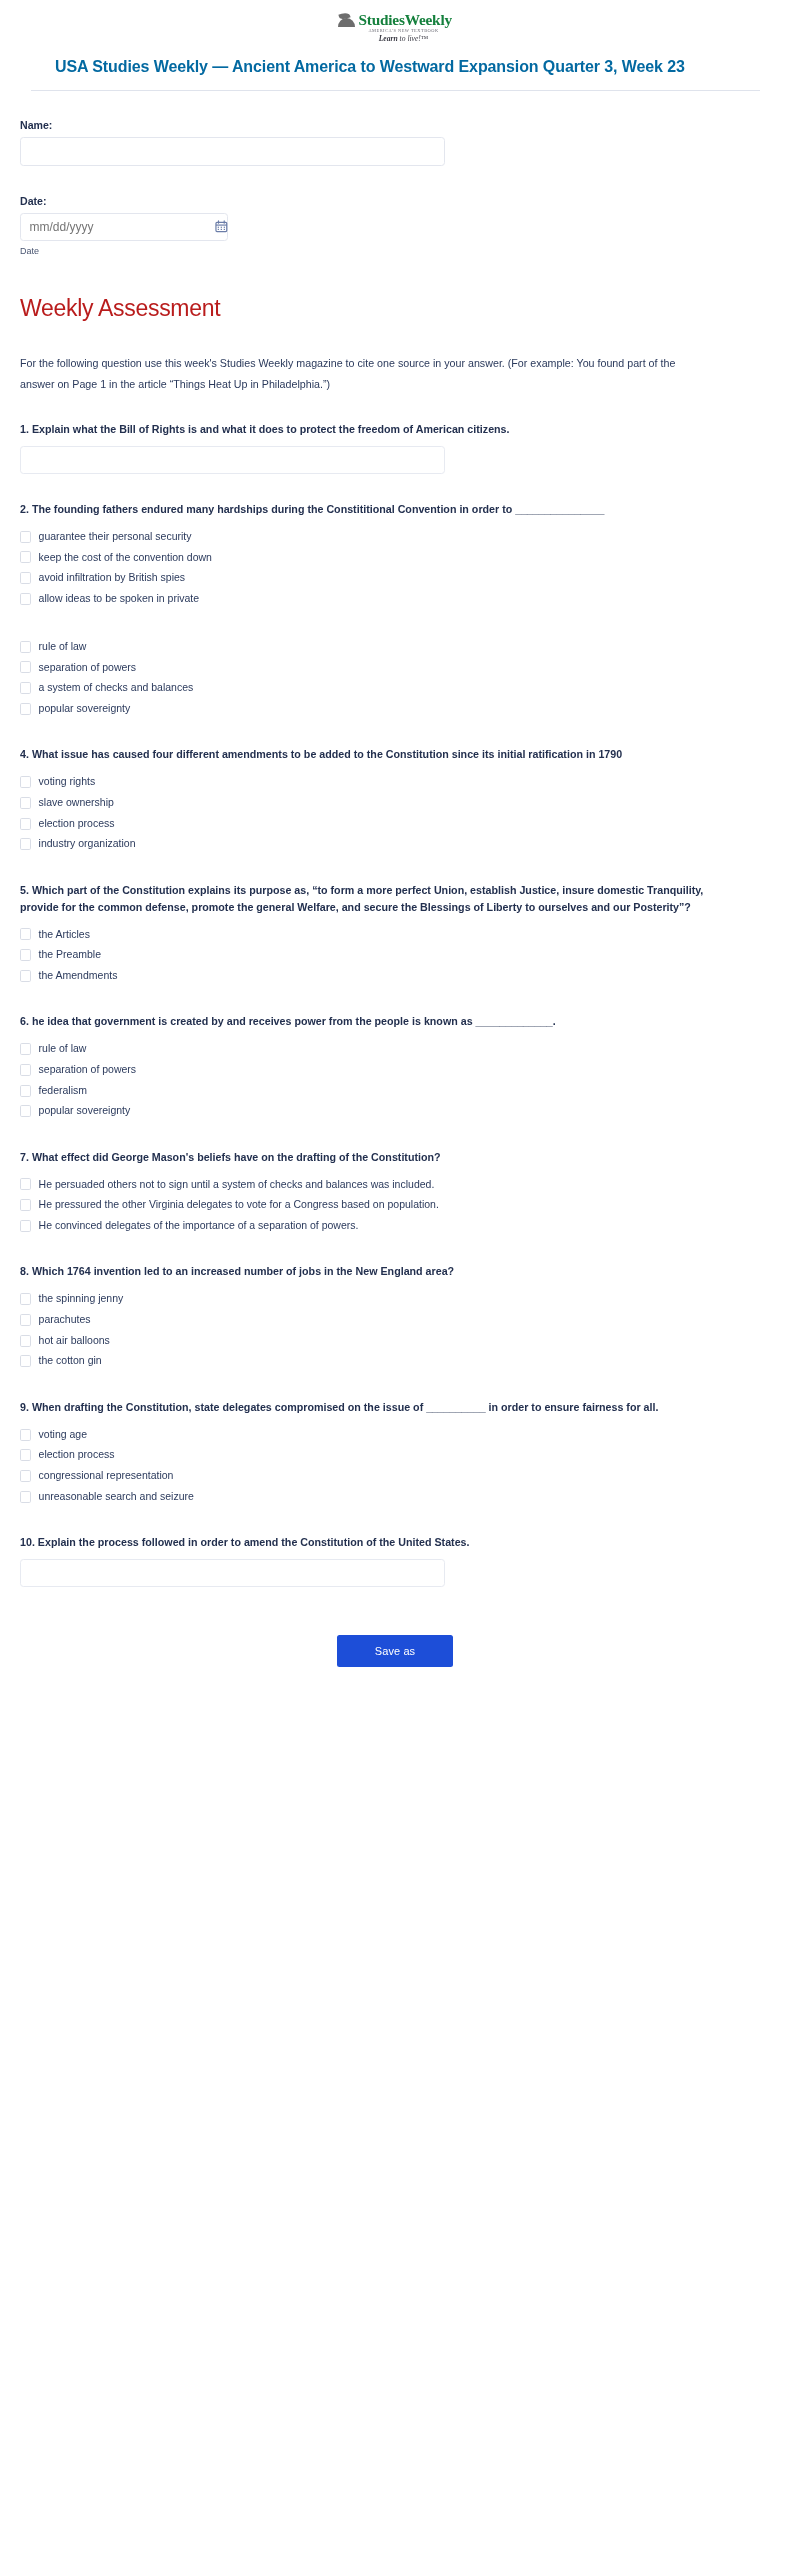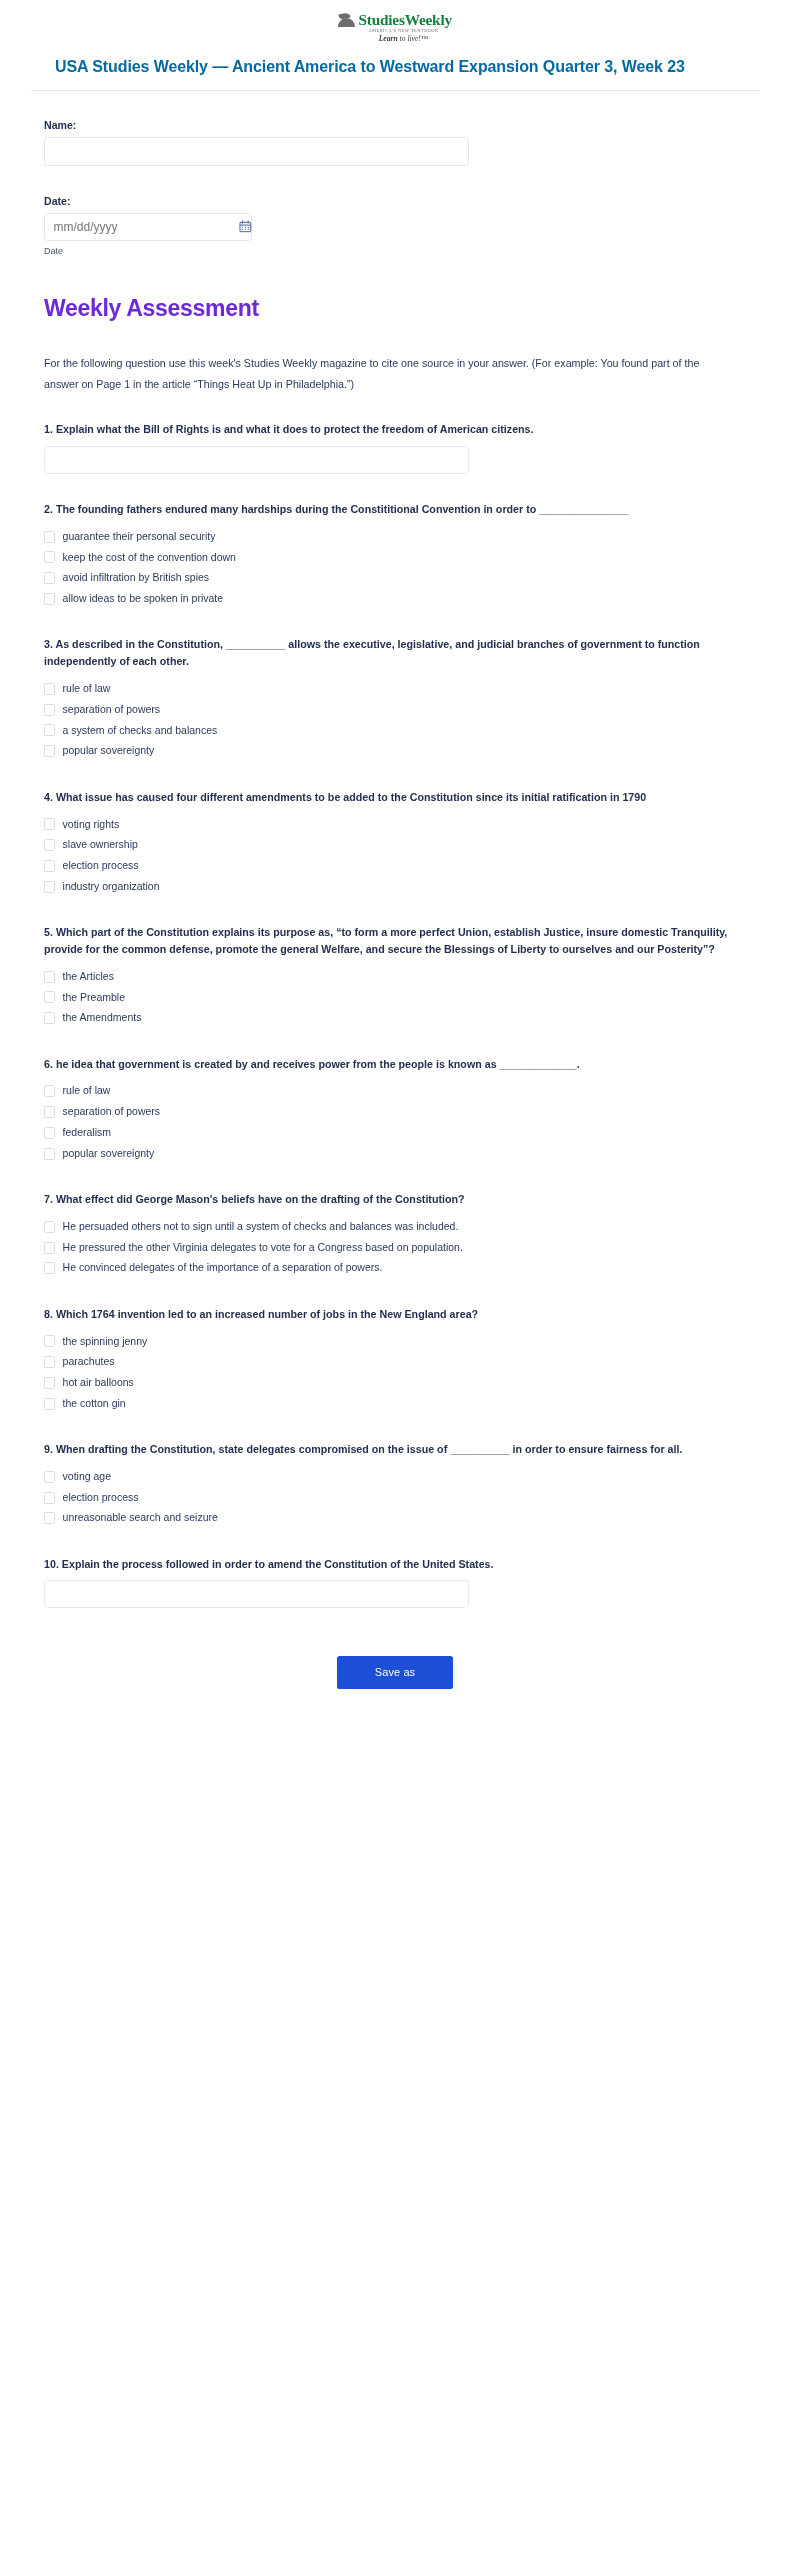--- a/index.html
+++ b/index.html
@@ -96,21 +96,21 @@
   }
   .title-rule {
     margin: 12px auto 0 auto;
     width: 729px;
     height: 0.8px;
     background: #dfe3ec;
   }
 
   
   .content {
-    padding: 0 44px;
+    padding: 0 20px;
     box-sizing: border-box;
   }
   .field-block { margin-top: 29px; }
   .field-label {
     font-size: 10.6px;
     font-weight: 700;
     color: #23304f;
     margin-bottom: 6px;
   }
   .text-input {
@@ -151,22 +151,22 @@
   .sub-label {
     font-size: 9px;
     color: #4a5672;
     margin-top: 4.2px;
   }
 
   
   .assess-heading {
     margin-top: 39px;
     font-size: 23px;
-    font-weight: 700;
-    color: #6d28d9;
+    font-weight: 400;
+    color: #b91c1c;
     letter-spacing: -0.3px;
   }
   .intro {
     margin-top: 31px;
     width: 680px;
     font-size: 10.7px;
     line-height: 1.95;
     color: #2b3a5c;
   }
 
@@ -307,21 +307,20 @@
               <span class="cbox"></span>
               <span class="opt-label">avoid infiltration by British spies</span>
             </label>
             <label class="option">
               <span class="cbox"></span>
               <span class="opt-label">allow ideas to be spoken in private</span>
             </label>
           </div>
         </div>
         <div class="question">
-          <div class="q-text">3. As described in the Constitution, __________ allows the executive, legislative, and judicial branches of government to function independently of each other.</div>
           <div class="options">
             <label class="option">
               <span class="cbox"></span>
               <span class="opt-label">rule of law</span>
             </label>
             <label class="option">
               <span class="cbox"></span>
               <span class="opt-label">separation of powers</span>
             </label>
             <label class="option">
@@ -434,20 +433,24 @@
         <div class="question">
           <div class="q-text">9. When drafting the Constitution, state delegates compromised on the issue of __________ in order to ensure fairness for all.</div>
           <div class="options">
             <label class="option">
               <span class="cbox"></span>
               <span class="opt-label">voting age</span>
             </label>
             <label class="option">
               <span class="cbox"></span>
               <span class="opt-label">election process</span>
+            </label>
+            <label class="option">
+              <span class="cbox"></span>
+              <span class="opt-label">congressional representation</span>
             </label>
             <label class="option">
               <span class="cbox"></span>
               <span class="opt-label">unreasonable search and seizure</span>
             </label>
           </div>
         </div>
         <div class="question"><div class="q-text">10. Explain the process followed in order to amend the Constitution of the United States.</div><input type="text" class="q-input" placeholder="" style=""></div>
       </div>
 

